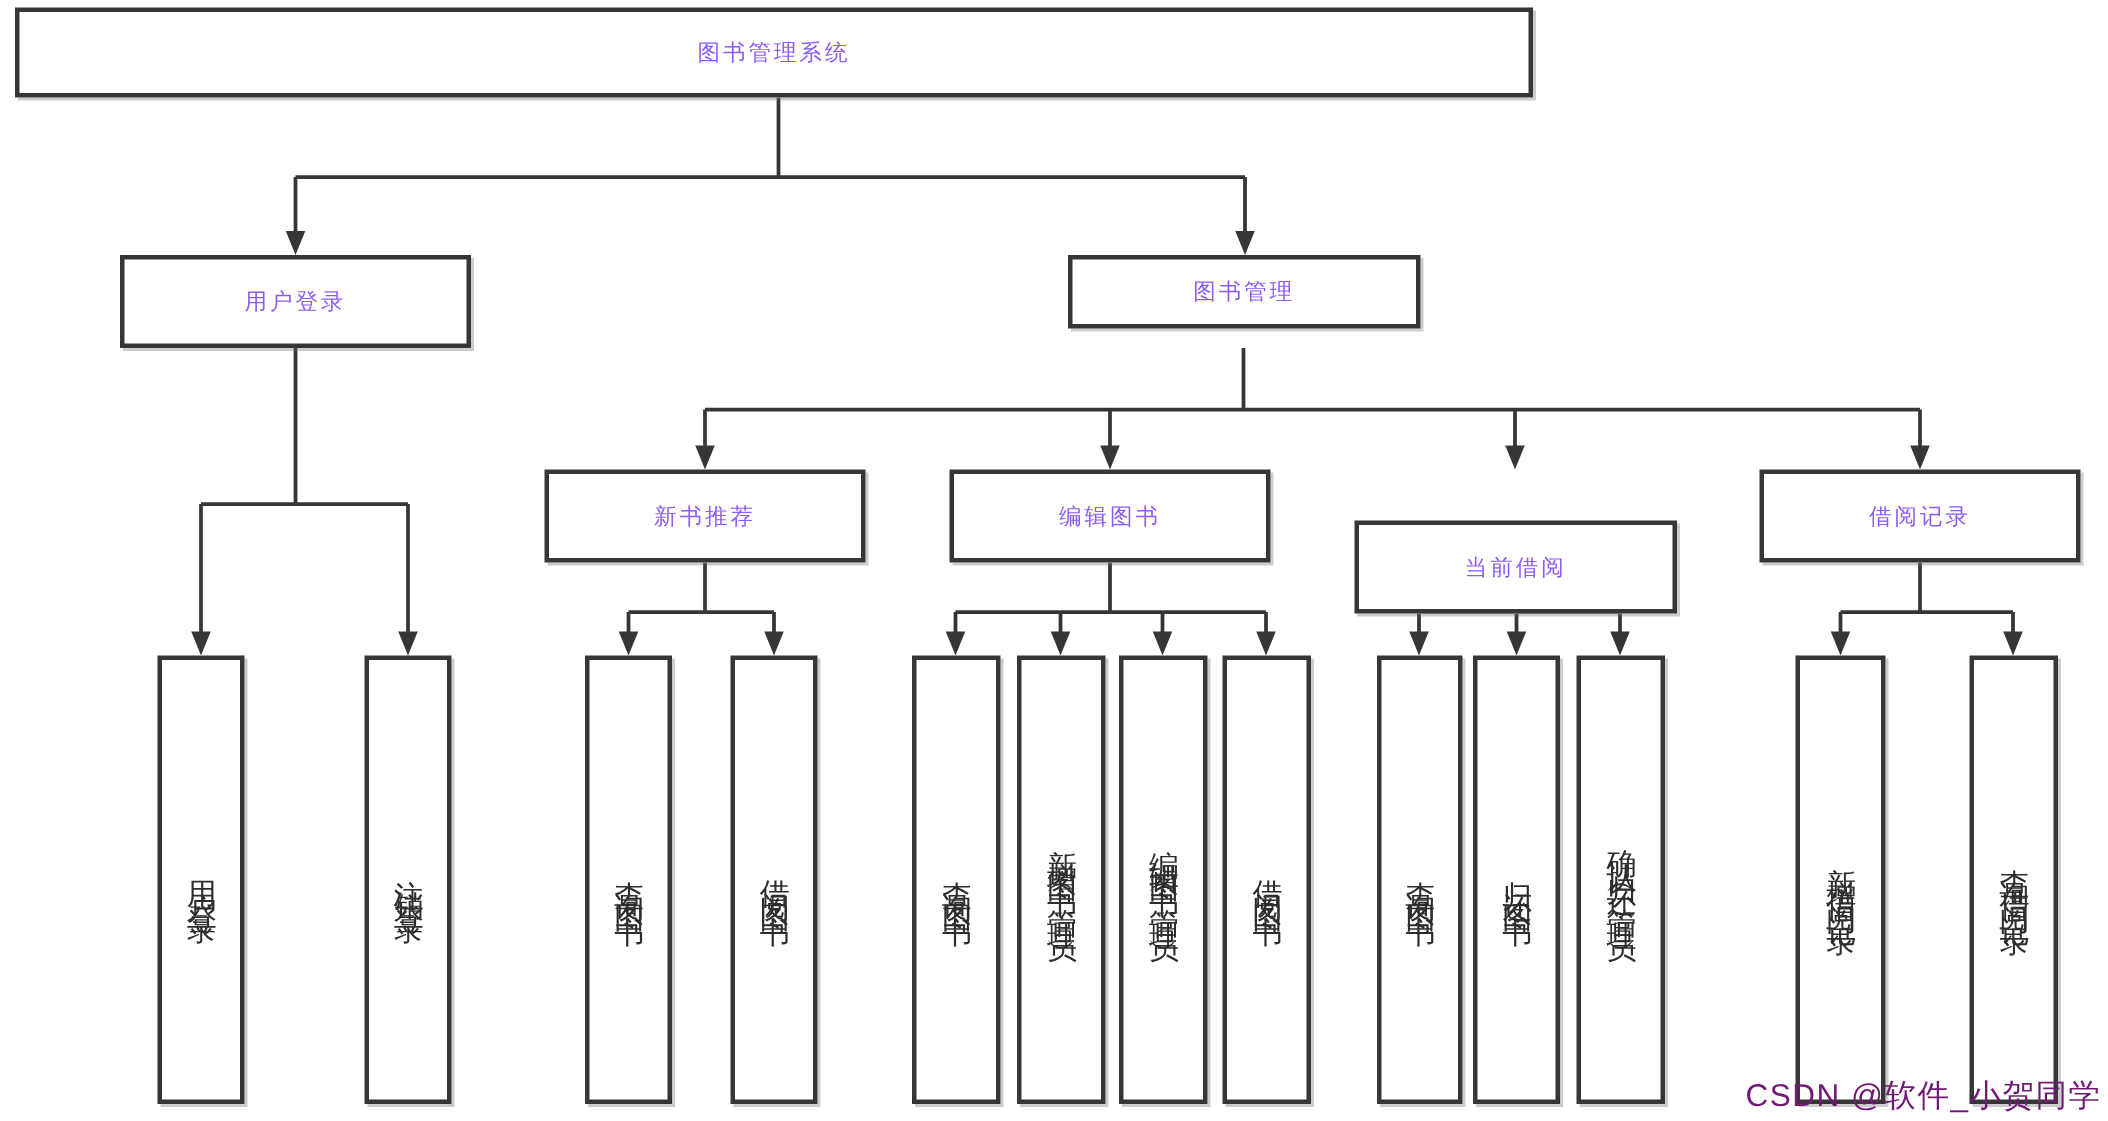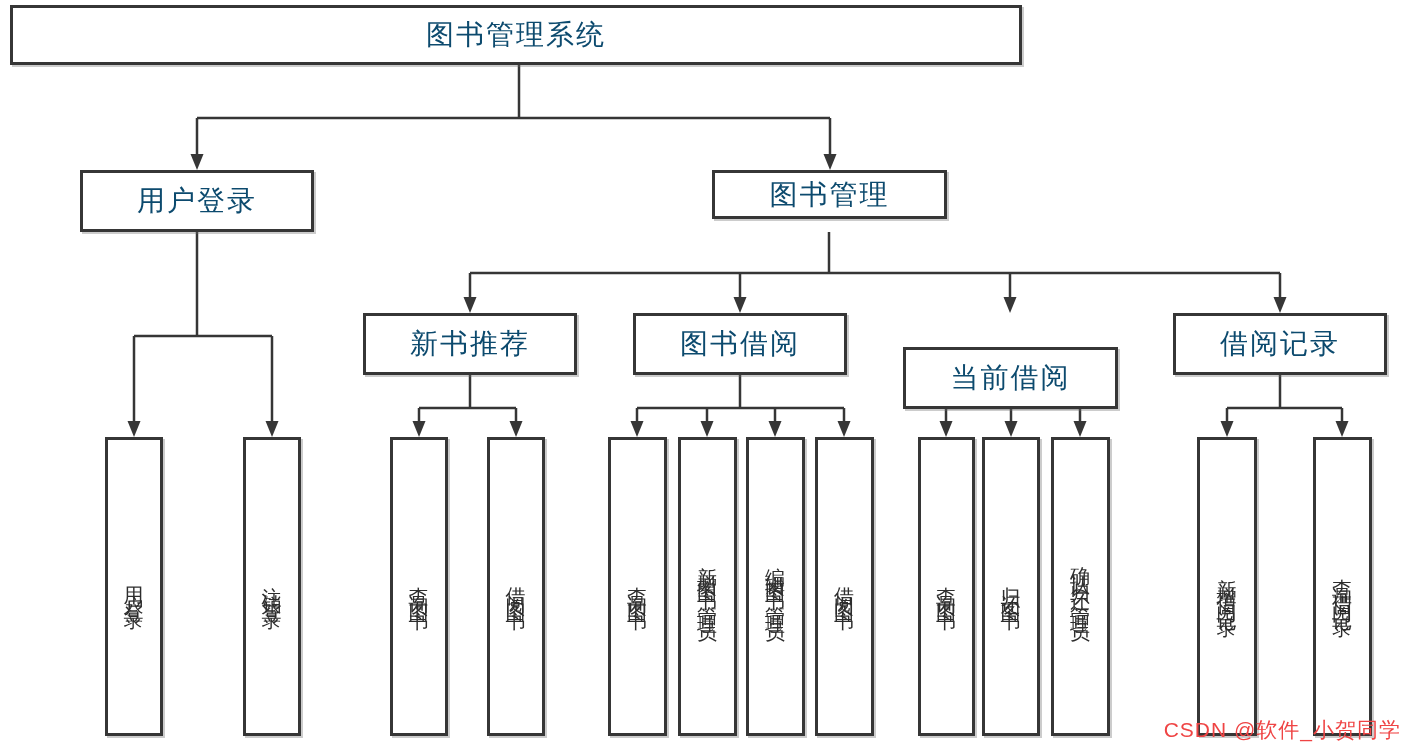--- a/index.html
+++ b/index.html
@@ -26,22 +26,22 @@
     position: absolute;
     box-sizing: border-box;
     background: #ffffff;
     border: 3px solid #363636;
     display: flex;
     align-items: center;
     justify-content: center;
     box-shadow: 2px 2px 0 rgba(110,110,110,0.35);
   }
   .h-label {
-    font-size: 28px;
-    color: #0c4a6e;
+    font-size: 15px;
+    color: #8b5cf6;
     letter-spacing: 2px;
     white-space: nowrap;
   }
   .v-label {
     writing-mode: vertical-rl;
     text-orientation: mixed;
     font-size: 20px;
     letter-spacing: 8px;
     color: #2d2d2d;
     line-height: 1;
@@ -66,21 +66,21 @@
   .n-l-cur-query { left: 918px; width: 57px; }
   .n-l-cur-return{ left: 982px; }
   .n-l-cur-confirm{ left: 1051px; width: 59px; }
   .n-l-log-add   { left: 1197px; width: 60px; }
   .n-l-log-query { left: 1313px; width: 59px; }
   .watermark {
     position: absolute;
     top: 716px;
     right: 4px;
     font-size: 21px;
-    color: #ef4444;
+    color: #701a75;
     letter-spacing: 1px;
     white-space: nowrap;
   }
 </style>
 </head>
 <body>
 
 <div id="canvas">
 
   <svg id="connector-svg" viewBox="0 0 1405 747" xmlns="http://www.w3.org/2000/svg">
@@ -157,21 +157,21 @@
     <span class="h-label">用户登录</span>
   </div>
   <div class="node n-book-mgmt">
     <span class="h-label">图书管理</span>
   </div>
 
   <div class="node n-new-rec">
     <span class="h-label">新书推荐</span>
   </div>
   <div class="node n-borrow">
-    <span class="h-label">图书借阅</span>
+    <span class="h-label">编辑图书</span>
   </div>
   <div class="node n-current">
     <span class="h-label">当前借阅</span>
   </div>
   <div class="node n-record">
     <span class="h-label">借阅记录</span>
   </div>
 
   <div class="node leaf n-l-login">
     <span class="v-label">用户登录</span>

